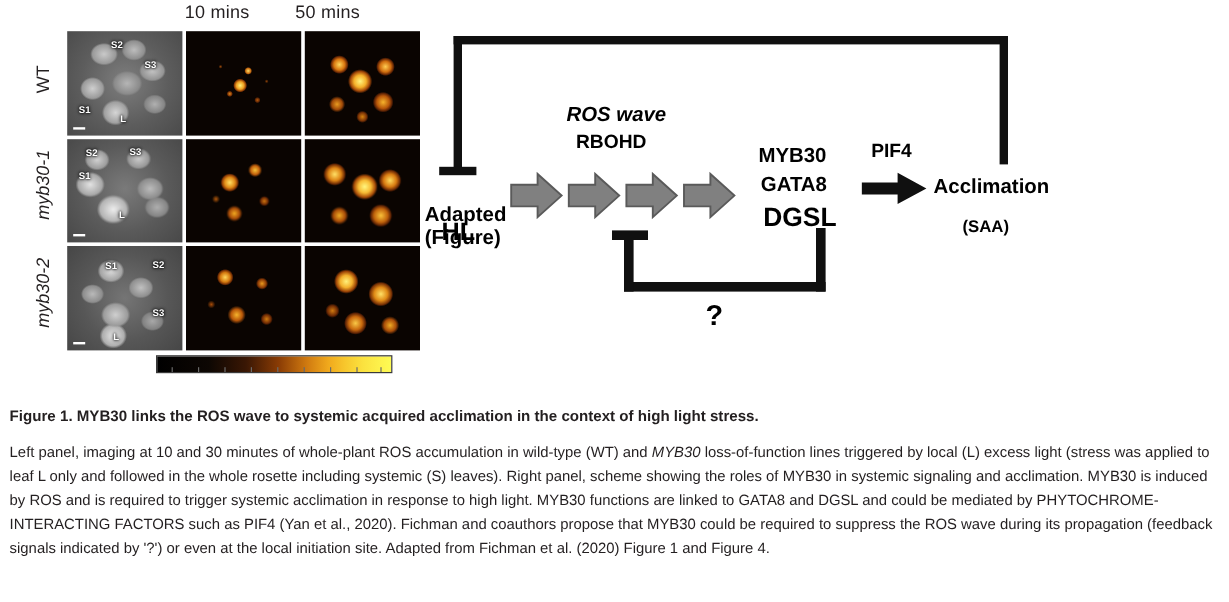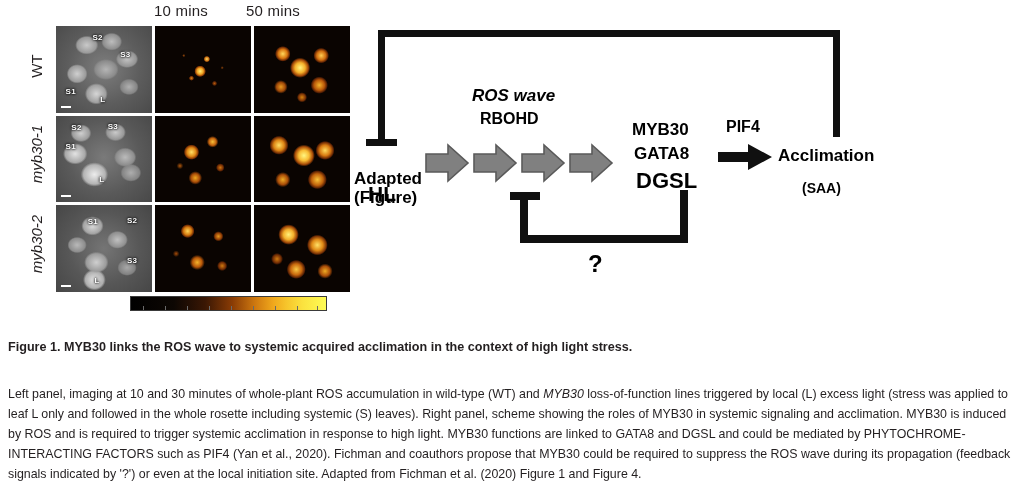--- a/index.html
+++ b/index.html
@@ -140,21 +140,21 @@
   
   .diagram{position:absolute;left:360px;top:0;width:600px;height:336px;}
   .d-text{position:absolute;font-weight:bold;color:#000000;white-space:nowrap;}
   .bar{position:absolute;background:#101010;}
 
   .chev{position:absolute;width:46px;height:40px;}
   .chev svg{display:block;}
 
   
   .caption{position:absolute;left:8px;top:340px;width:1008px;}
-  .cap-title{font-size:12.6px;font-weight:bold;color:#231f20;line-height:1.25;margin-bottom:28px;}
+  .cap-title{font-size:12.6px;font-weight:bold;color:#231f20;line-height:1.25;margin-bottom:11px;}
   .cap-body{font-size:12.4px;color:#231f20;line-height:1.62;text-align:left;}
   .cap-body i{font-style:italic;}
 </style>
 </head>
 <body>
 
 <div class="figure-area">
 
   <div class="imaging-panel">
 

